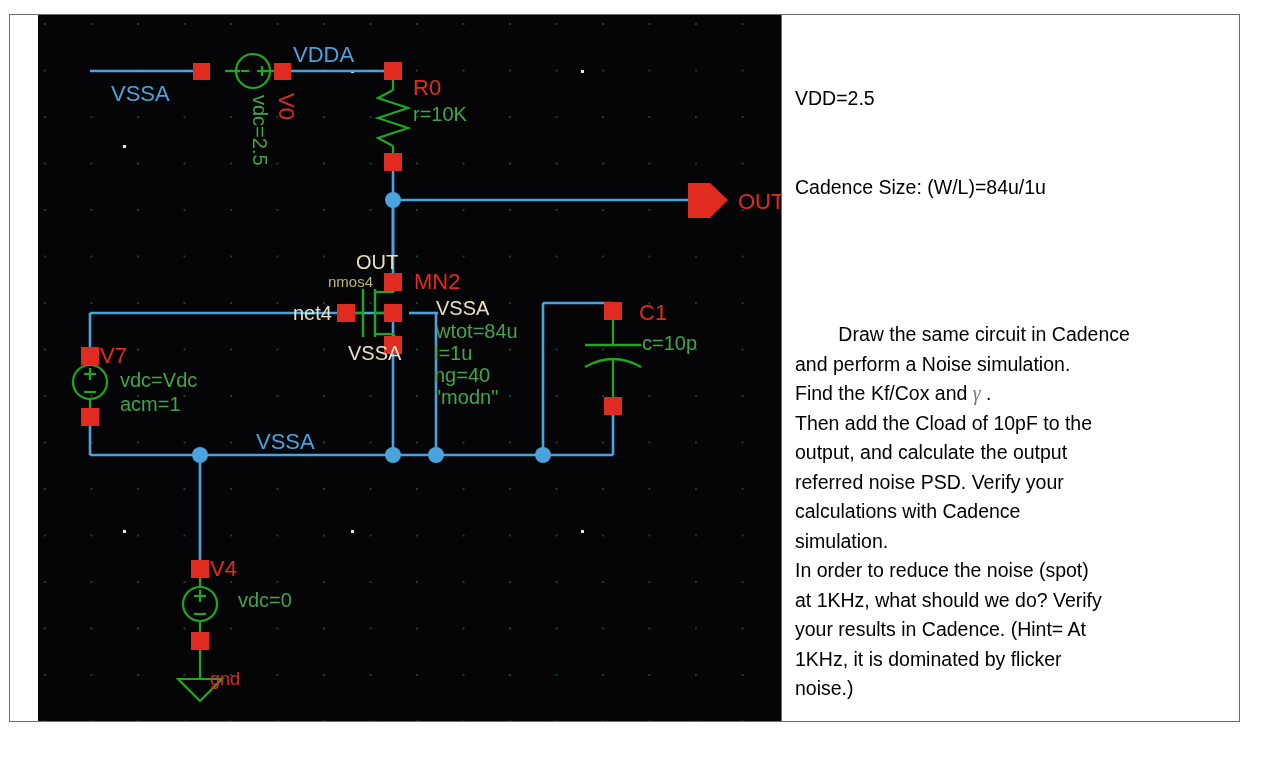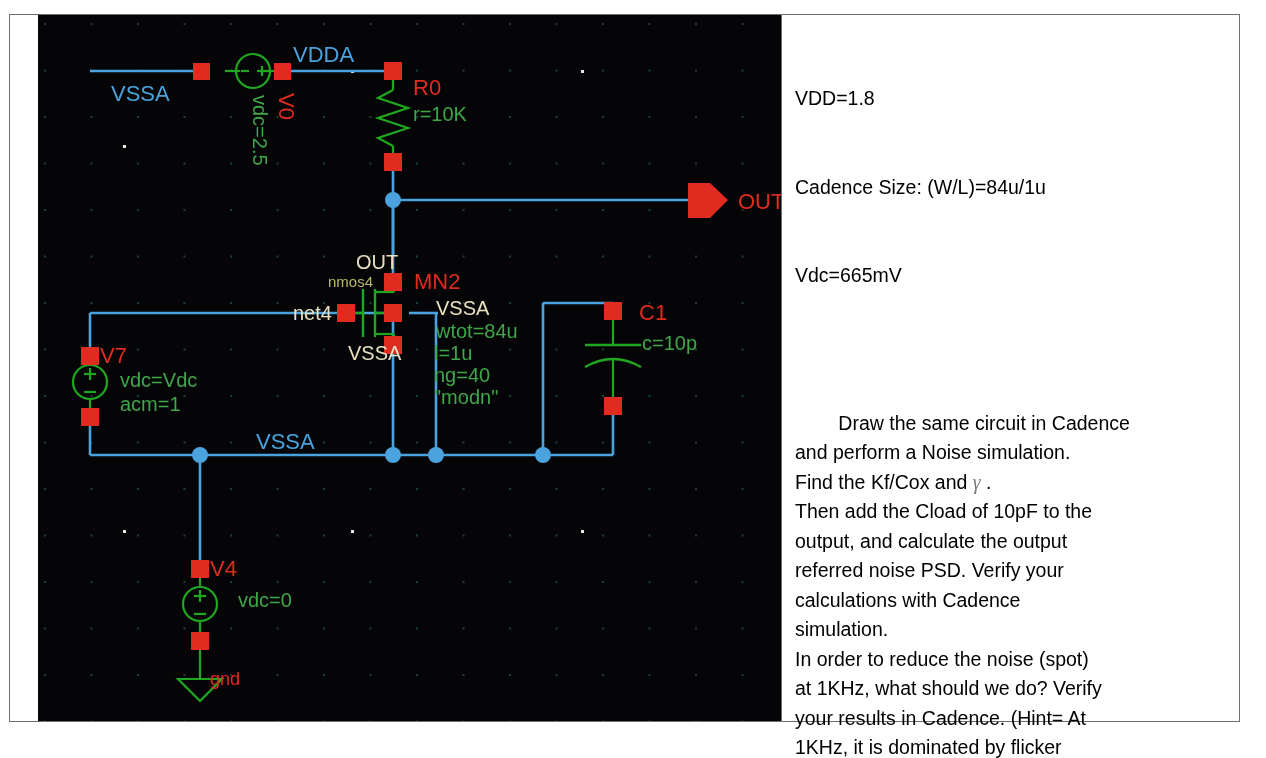--- a/index.html
+++ b/index.html
@@ -265,23 +265,22 @@
           <text x="82" y="396" fill="#3fa64a" font-family="'Liberation Sans',sans-serif" font-size="20">acm=1</text>
 
           <text x="200" y="592" fill="#3fa64a" font-family="'Liberation Sans',sans-serif" font-size="20">vdc=0</text>
 
         </svg>
       </div>
     </div>
 
     <div class="cell-text">
       <div class="qtext">
-        <div>VDD=1.8</div>
+        <div>VDD=2.5</div>
         <div>Cadence Size: (W/L)=84u/1u</div>
-        <div>Vdc=665mV</div>
         <span class="blank"></span>
         <span>Draw the same circuit in Cadence
 and perform a Noise simulation.
 Find the Kf/Cox and </span><span class="gamma">γ</span><span> .
 Then add the Cload of 10pF to the
 output, and calculate the output
 referred noise PSD. Verify your
 calculations with Cadence
 simulation.
 In order to reduce the noise (spot)

